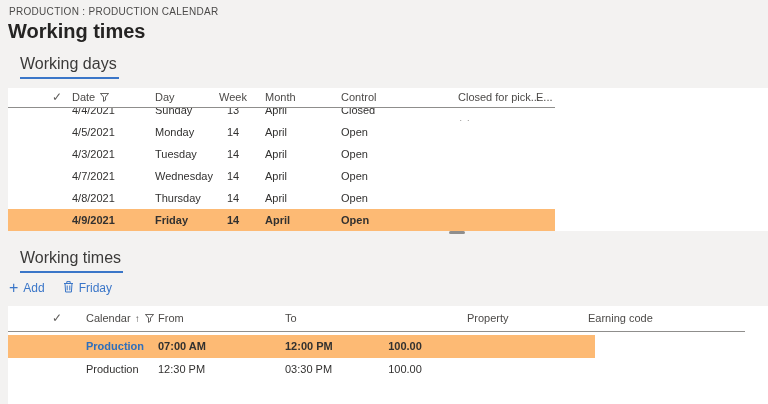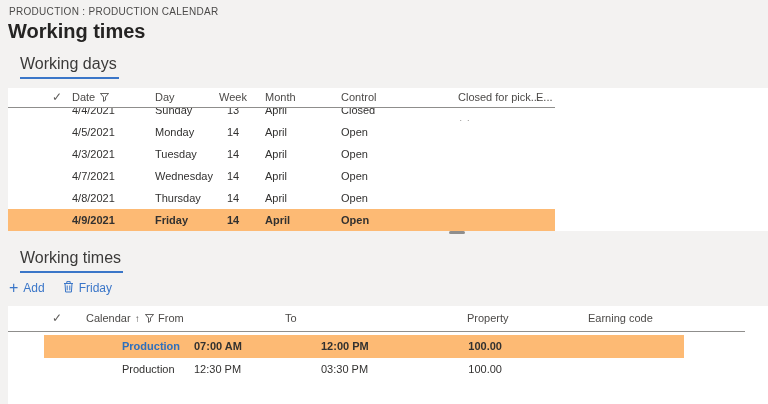--- a/index.html
+++ b/index.html
@@ -23,41 +23,41 @@
   .ghead{position:relative;height:19px;border-bottom:1px solid #8f8e8c;}
   #panel-days .ghead{width:547px;}
   #panel-times .ghead{height:25px;width:737px;}
   .hc{position:absolute;top:0;font-size:11px;color:#4c4a48;line-height:19px;white-space:nowrap;}
   #panel-times .hc{line-height:25px;}
   .hic{display:inline-block;vertical-align:-1px;margin-left:5px;}
   .sorticon{font-size:10px;color:#4c4a48;margin-left:4px;}
   .checkmark{font-size:12px;color:#605e5c;}
   
   .row{position:relative;height:22px;width:547px;}
-  #panel-times .row{height:23px;width:640px;margin-left:36px;}
+  #panel-times .row{height:23px;width:587px;}
   .row.sel{background:#fdba74;font-weight:bold;}
   .c{position:absolute;top:0;font-size:11px;line-height:22px;color:#323130;white-space:nowrap;}
   #panel-times .c{line-height:23px;}
   .link{color:#2e6fbd;}
   
   .g1 .col-check{left:44px;}
   .g1 .col-date{left:64px;}
   .g1 .col-day{left:147px;}
   .g1 .col-week{left:200px;width:50px;text-align:center;}
   .g1 .col-month{left:257px;}
   .g1 .col-control{left:333px;}
   .g1 .col-closed{left:450px;}
   .g1 .col-e{left:528px;}
   
   .g2 .col-check{left:44px;}
   .g2 .col-cal{left:78px;}
   .g2 .col-from{left:150px;}
   .g2 .col-to{left:277px;}
   .g2 .col-effh{left:387px;}
-  .g2 .col-eff{left:384px;width:74px;text-align:right;}
+  .g2 .col-eff{left:360px;width:74px;text-align:center;}
   .g2 .col-prop{left:459px;}
   .g2 .col-earn{left:580px;}
   
   .clip{height:13px;overflow:hidden;position:relative;}
   .clip .row{margin-top:-9px;}
   .chev{position:absolute;left:452px;top:12px;}
   .gap{height:3px;}
   
   .toolbar{position:absolute;left:9px;top:280px;display:flex;gap:18px;align-items:center;}
   .tbtn{display:flex;align-items:center;gap:5px;color:#3a76c8;font-size:12px;cursor:pointer;background:none;border:none;padding:0;font-family:inherit;}

